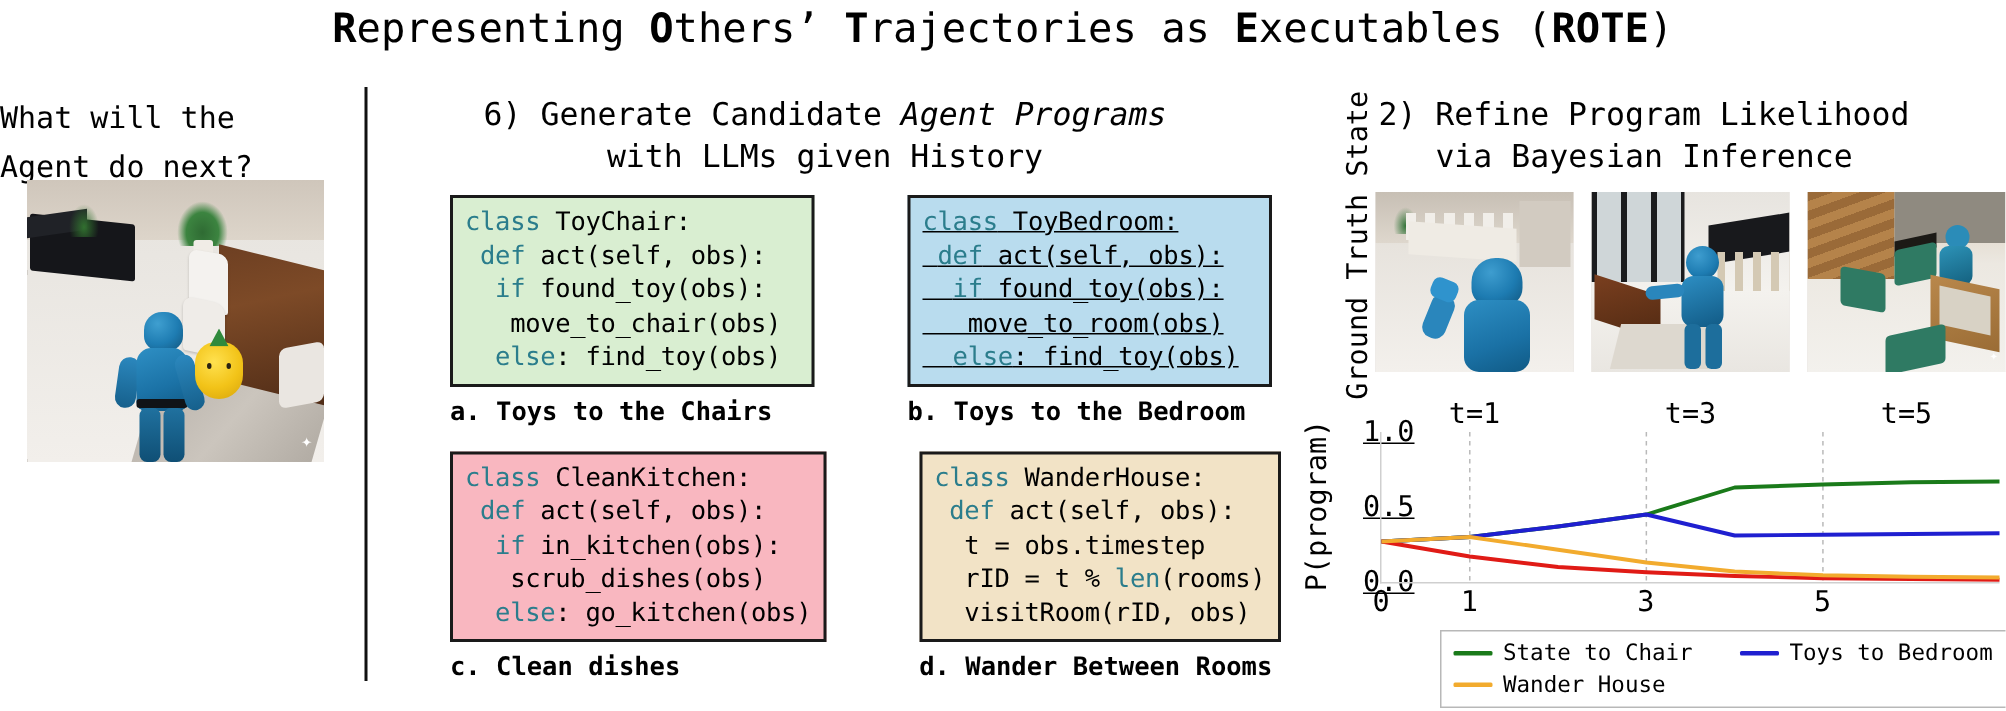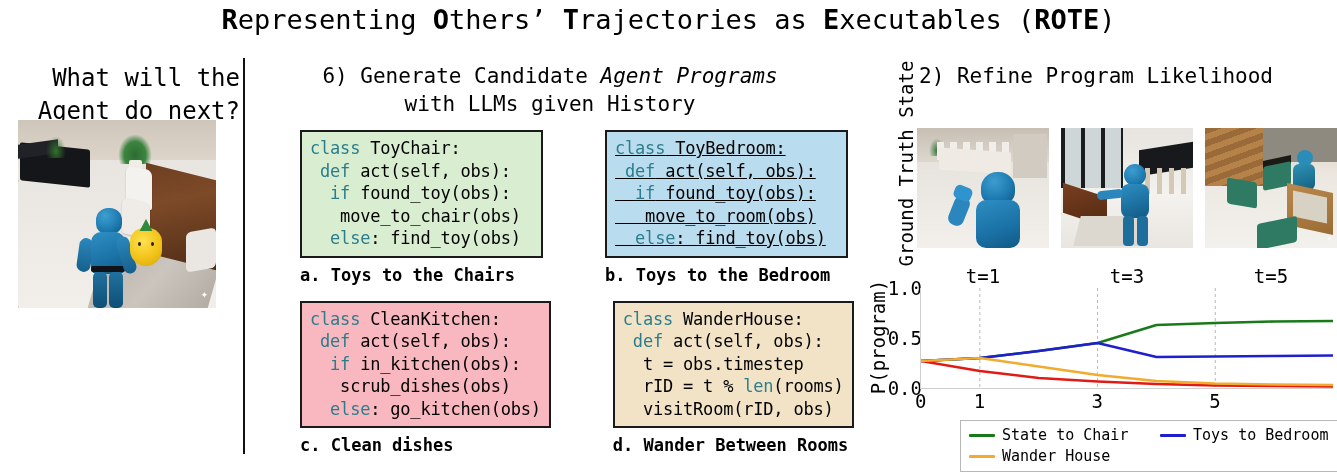--- a/index.html
+++ b/index.html
@@ -42,22 +42,22 @@
   }
 
   
   .left-col {
     position: absolute;
     left: 0px;
     top: 62px;
     width: 240px;
   }
   .question {
-    text-align: right;
-    font-size: 24px;
+    text-align: left;
+    font-size: 20px;
     line-height: 33px;
     white-space: nowrap;
   }
   .scene-frame {
     position: absolute;
     left: 18px;
     top: 120px;
     width: 198px;
     height: 188px;
     overflow: hidden;
@@ -287,21 +287,21 @@
     position:absolute; left:-42px; top:46px; width:130px; text-align:center;
     transform: rotate(-90deg); transform-origin:50% 50%;
     font-size:19px; line-height:22px; white-space:nowrap;
   }
   .plot {
     position:absolute; left:65px; top:8px; width:412px; height:100px;
     border-left:1.5px solid #cfcfcf; border-bottom:1.5px solid #cfcfcf;
   }
   .plot svg { display:block; }
   .ytick {
-    position:absolute; right:415px; font-size:19px; line-height:19px; white-space:nowrap;
+    position:absolute; right:394px; font-size:19px; line-height:19px; white-space:nowrap;text-decoration:underline;
   }
   .xtick {
     position:absolute; top:112px; font-size:19px; line-height:19px; white-space:nowrap;
   }
   .legend {
     position:absolute; left:105px; top:358px; width:372px;
     border:1px solid #b8b8b8; background:#ffffff;
     padding:4px 8px 5px 8px;
     display:grid; grid-template-columns: 1fr 1fr; row-gap:1px; column-gap:10px;
   }
@@ -374,20 +374,21 @@
       <div class="code-cell">
         <div class="code-box cb-tan" id="prog-3" style="background: rgb(242, 227, 198);"><div><span class="kw">class</span><span> WanderHouse:</span></div><div><span> </span><span class="kw">def</span><span> act(self, obs):</span></div><div><span>  t = obs.timestep</span></div><div><span>  rID = t % </span><span class="kw">len</span><span>(rooms)</span></div><div><span>  visitRoom(rID, obs)</span></div></div>
         <div class="code-caption">d. Wander Between Rooms</div>
       </div>
     </div>
   </div>
 </div>
 
 <div class="right-col">
   <div class="sec-heading">2) Refine Program Likelihood</div>
+  <div class="sec-heading">via Bayesian Inference</div>
 
   <div class="gt-label">Ground Truth State</div>
 
   <div class="frames">
     <div class="frame-wrap">
       <div class="frame-img">
         <div class="f1-bg"></div>
         <div class="f1-wall"></div>
         <div class="f1-plant"></div>
         <div class="f1-chairs"></div>

